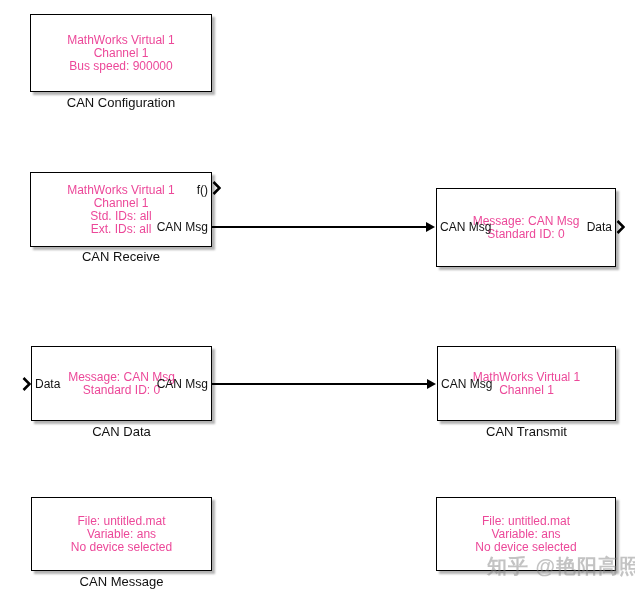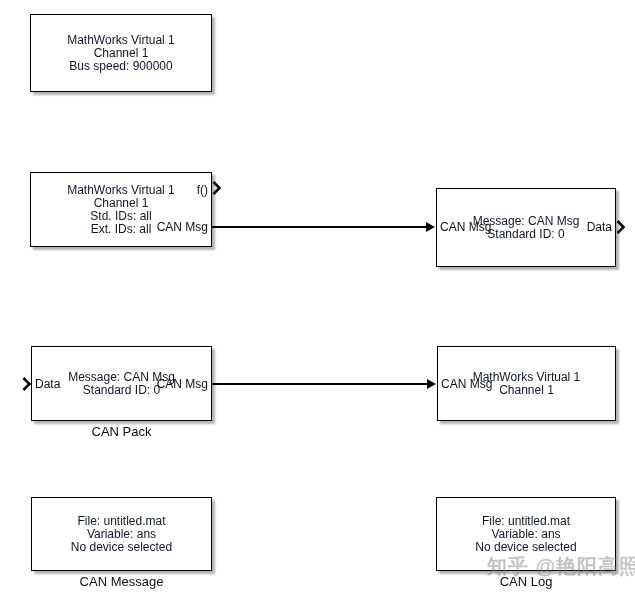--- a/index.html
+++ b/index.html
@@ -9,21 +9,21 @@
     overflow:hidden;
   }
   .canvas{position:absolute;inset:0;}
   .block{
     position:absolute;box-sizing:border-box;background:#fff;
     border:1.5px solid #000;
     box-shadow:3px 3px 2px rgba(0,0,0,0.30);
     display:flex;align-items:center;justify-content:center;
   }
   .block-text{
-    text-align:center;font-size:12px;line-height:13px;color:#0f172a;
+    text-align:center;font-size:12px;line-height:13px;color:#ec4899;
     white-space:nowrap;
   }
   .port-label{
     position:absolute;font-size:12px;line-height:13px;color:#111;white-space:nowrap;
   }
   .port-label.left{left:3px;}
   .port-label.right{right:3px;}
   .block-label{
     position:absolute;text-align:center;font-size:13px;line-height:14px;color:#111;
     white-space:nowrap;
@@ -46,34 +46,36 @@
 
 <div class="canvas">
 
   <div class="block" style="left:30px;top:14px;width:182px;height:78px;">
     <div class="block-text">
       <div>MathWorks Virtual 1</div>
       <div>Channel 1</div>
       <div>Bus speed: 900000</div>
     </div>
   </div>
+  <div class="block-label" style="left:30px;top:96px;width:182px;">CAN Configuration</div>
 
   <div class="block" style="left:30px;top:172px;width:182px;height:75px;">
     <div class="block-text">
       <div>MathWorks Virtual 1</div>
       <div>Channel 1</div>
       <div>Std. IDs: all</div>
       <div>Ext. IDs: all</div>
     </div>
     <span class="port-label right" style="top:11px;">f()</span>
     <span class="port-label right" style="top:48px;">CAN Msg</span>
   </div>
   <svg class="chevron" style="left:212px;top:181px;" width="9" height="14" viewBox="0 0 9 14">
     <path d="M1.5 1 L7.5 7 L1.5 13" fill="none" stroke="#000" stroke-width="2.6"></path>
   </svg>
+  <div class="block-label" style="left:30px;top:250px;width:182px;">CAN Receive</div>
 
   <div class="wire" style="left:212px;top:226px;width:215px;"></div>
   <div class="arrowhead" style="left:426px;top:222px;"></div>
 
   <div class="block" style="left:436px;top:188px;width:180px;height:79px;">
     <div class="block-text">
       <div>Message: CAN Msg</div>
       <div>Standard ID: 0</div>
     </div>
     <span class="port-label left" style="top:32px;">CAN Msg</span>
@@ -87,46 +89,46 @@
     <path d="M1.5 1 L7.5 7 L1.5 13" fill="none" stroke="#000" stroke-width="2.6"></path>
   </svg>
   <div class="block" style="left:31px;top:346px;width:181px;height:75px;">
     <div class="block-text">
       <div>Message: CAN Msg</div>
       <div>Standard ID: 0</div>
     </div>
     <span class="port-label left" style="top:31px;">Data</span>
     <span class="port-label right" style="top:31px;">CAN Msg</span>
   </div>
-  <div class="block-label" style="left:31px;top:425px;width:181px;">CAN Pack</div>
+  <div class="block-label" style="left:31px;top:425px;width:181px;">CAN Data</div>
 
   <div class="wire" style="left:212px;top:383px;width:216px;"></div>
   <div class="arrowhead" style="left:427px;top:379px;"></div>
 
   <div class="block" style="left:437px;top:346px;width:179px;height:75px;">
     <div class="block-text">
       <div>MathWorks Virtual 1</div>
       <div>Channel 1</div>
     </div>
     <span class="port-label left" style="top:31px;">CAN Msg</span>
   </div>
+  <div class="block-label" style="left:437px;top:425px;width:179px;">CAN Transmit</div>
 
   <div class="block" style="left:31px;top:497px;width:181px;height:74px;">
     <div class="block-text">
       <div>File: untitled.mat</div>
       <div>Variable: ans</div>
       <div>No device selected</div>
     </div>
   </div>
   <div class="block-label" style="left:31px;top:575px;width:181px;">CAN Message</div>
 
   <div class="block" style="left:436px;top:497px;width:180px;height:74px;">
     <div class="block-text">
       <div>File: untitled.mat</div>
       <div>Variable: ans</div>
       <div>No device selected</div>
     </div>
   </div>
-  <div class="block-label" style="left:436px;top:575px;width:180px;">CAN Log</div>
 
   <div class="watermark">知乎 @艳阳高照</div>
 
 </div>
 
 </body></html>

